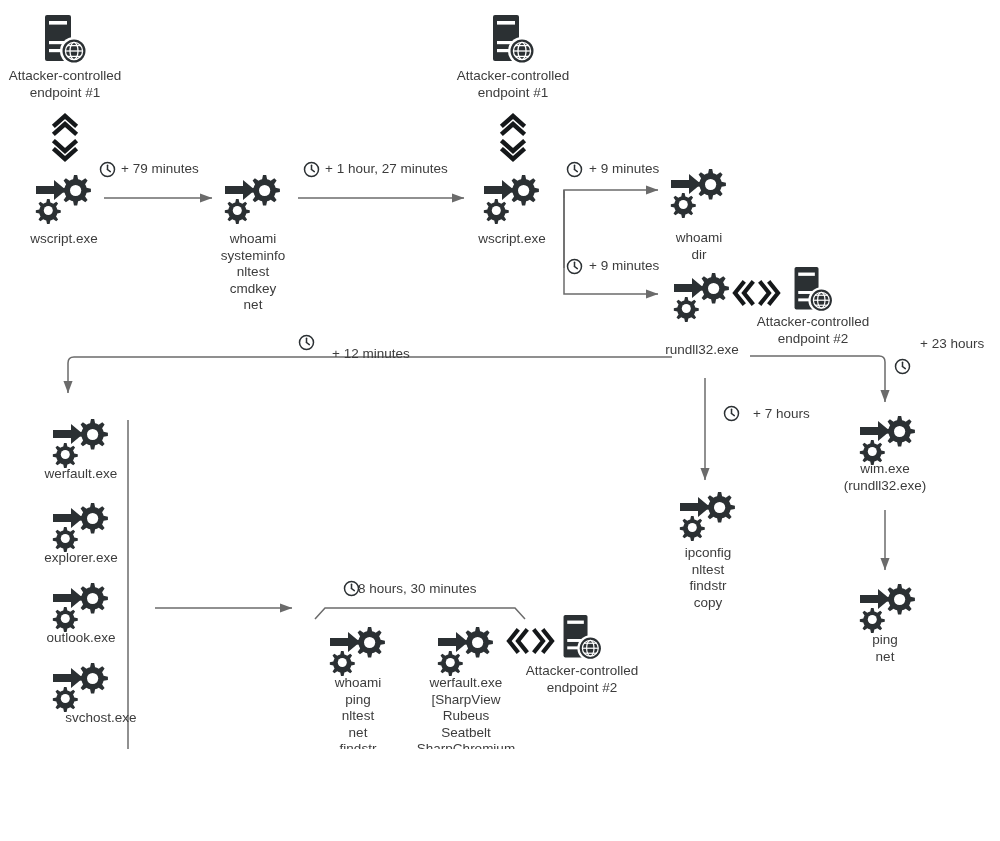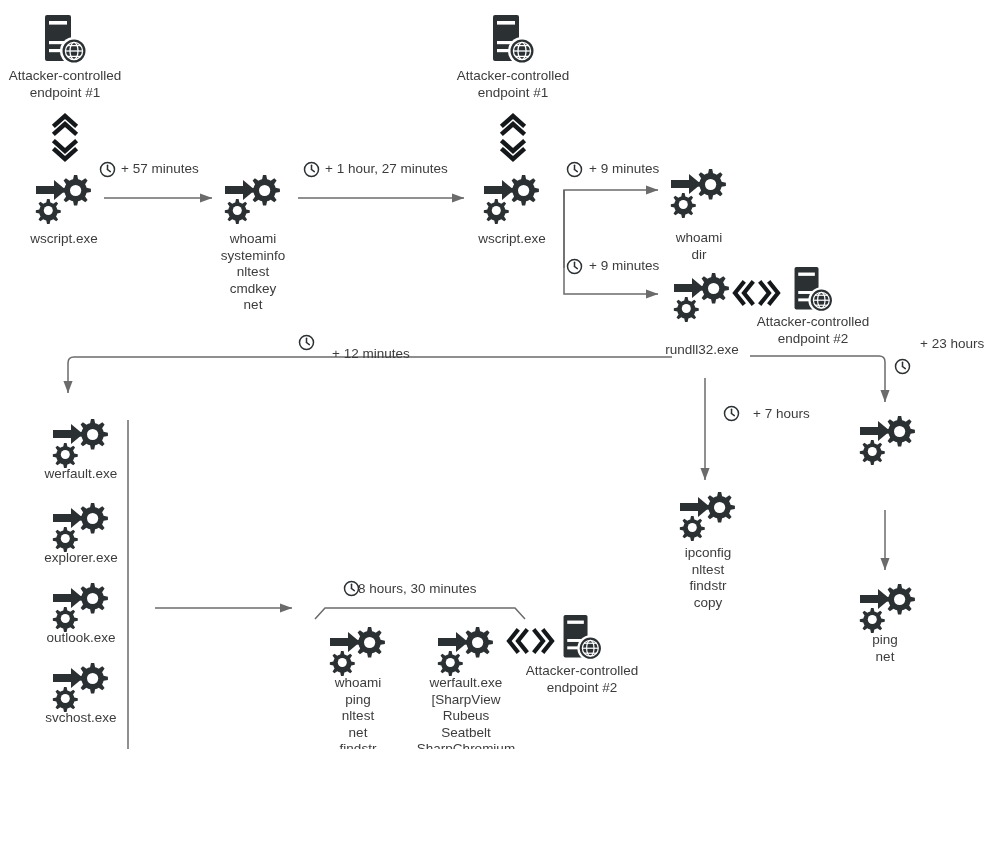--- a/index.html
+++ b/index.html
@@ -116,21 +116,21 @@
   </div>
   <div class="lbl" style="left:-16px;top:231px;width:160px;">wscript.exe</div>
 
   <div class="iconwrap" style="left:99px;top:161px;">
     <svg width="17" height="17" viewBox="0 0 17 17">
       <circle cx="8.5" cy="8.5" r="7" fill="none" stroke="#2b3033" stroke-width="1.5"></circle>
       <line x1="8.5" y1="8.5" x2="8.5" y2="4.2" stroke="#2b3033" stroke-width="1.5" stroke-linecap="round"></line>
       <line x1="8.5" y1="8.5" x2="11.3" y2="10.6" stroke="#2b3033" stroke-width="1.5" stroke-linecap="round"></line>
     </svg>
   </div>
-  <div class="timelbl" style="left:121px;top:161px;">+ 57 minutes</div>
+  <div class="timelbl" style="left:121px;top:161px;">+ 79 minutes</div>
 
   <div class="iconwrap" style="left:223px;top:172px;">
     <svg width="60" height="52" viewBox="0 0 60 52">
       <g fill="#2b3033">
         <path d="M2,14 h18 v-6 l12,10 -12,10 v-6 h-18 z"></path>
         <path d="M40,3 l3.2,0 0.9,4.3 a11,11 0 0 1 3.6,1.5 l3.6,-2.5 2.3,2.3 -2.5,3.6 a11,11 0 0 1 1.5,3.6 l4.3,0.9 0,3.2 -4.3,0.9 a11,11 0 0 1 -1.5,3.6 l2.5,3.6 -2.3,2.3 -3.6,-2.5 a11,11 0 0 1 -3.6,1.5 l-0.9,4.3 -3.2,0 -0.9,-4.3 a11,11 0 0 1 -3.6,-1.5 l-3.6,2.5 -2.3,-2.3 2.5,-3.6 a11,11 0 0 1 -1.5,-3.6 l-4.3,-0.9 0,-3.2 4.3,-0.9 a11,11 0 0 1 1.5,-3.6 l-2.5,-3.6 2.3,-2.3 3.6,2.5 a11,11 0 0 1 3.6,-1.5 z"></path>
         <circle cx="41.6" cy="18.5" r="5.6" fill="#ffffff"></circle>
         <path d="M13,27 l2.6,0 0.75,3.5 a9,9 0 0 1 2.95,1.22 l2.95,-2.05 1.85,1.85 -2.05,2.95 a9,9 0 0 1 1.22,2.95 l3.5,0.75 0,2.6 -3.5,0.75 a9,9 0 0 1 -1.22,2.95 l2.05,2.95 -1.85,1.85 -2.95,-2.05 a9,9 0 0 1 -2.95,1.22 l-0.75,3.5 -2.6,0 -0.75,-3.5 a9,9 0 0 1 -2.95,-1.22 l-2.95,2.05 -1.85,-1.85 2.05,-2.95 a9,9 0 0 1 -1.22,-2.95 l-3.5,-0.75 0,-2.6 3.5,-0.75 a9,9 0 0 1 1.22,-2.95 l-2.05,-2.95 1.85,-1.85 2.95,2.05 a9,9 0 0 1 2.95,-1.22 z"></path>
         <circle cx="14.3" cy="38.5" r="4.5" fill="#ffffff"></circle>
       </g>
@@ -341,21 +341,21 @@
     <svg width="60" height="52" viewBox="0 0 60 52">
       <g fill="#2b3033">
         <path d="M2,14 h18 v-6 l12,10 -12,10 v-6 h-18 z"></path>
         <path d="M40,3 l3.2,0 0.9,4.3 a11,11 0 0 1 3.6,1.5 l3.6,-2.5 2.3,2.3 -2.5,3.6 a11,11 0 0 1 1.5,3.6 l4.3,0.9 0,3.2 -4.3,0.9 a11,11 0 0 1 -1.5,3.6 l2.5,3.6 -2.3,2.3 -3.6,-2.5 a11,11 0 0 1 -3.6,1.5 l-0.9,4.3 -3.2,0 -0.9,-4.3 a11,11 0 0 1 -3.6,-1.5 l-3.6,2.5 -2.3,-2.3 2.5,-3.6 a11,11 0 0 1 -1.5,-3.6 l-4.3,-0.9 0,-3.2 4.3,-0.9 a11,11 0 0 1 1.5,-3.6 l-2.5,-3.6 2.3,-2.3 3.6,2.5 a11,11 0 0 1 3.6,-1.5 z"></path>
         <circle cx="41.6" cy="18.5" r="5.6" fill="#ffffff"></circle>
         <path d="M13,27 l2.6,0 0.75,3.5 a9,9 0 0 1 2.95,1.22 l2.95,-2.05 1.85,1.85 -2.05,2.95 a9,9 0 0 1 1.22,2.95 l3.5,0.75 0,2.6 -3.5,0.75 a9,9 0 0 1 -1.22,2.95 l2.05,2.95 -1.85,1.85 -2.95,-2.05 a9,9 0 0 1 -2.95,1.22 l-0.75,3.5 -2.6,0 -0.75,-3.5 a9,9 0 0 1 -2.95,-1.22 l-2.95,2.05 -1.85,-1.85 2.05,-2.95 a9,9 0 0 1 -1.22,-2.95 l-3.5,-0.75 0,-2.6 3.5,-0.75 a9,9 0 0 1 1.22,-2.95 l-2.05,-2.95 1.85,-1.85 2.95,2.05 a9,9 0 0 1 2.95,-1.22 z"></path>
         <circle cx="14.3" cy="38.5" r="4.5" fill="#ffffff"></circle>
       </g>
     </svg>
   </div>
-  <div class="lbl" style="left:1px;top:710px;width:160px;">svchost.exe</div>
+  <div class="lbl" style="left:1px;top:710px;width:160px;padding-left:20px;">svchost.exe</div>
 
   <div class="iconwrap" style="left:51px;top:753px;">
     <svg width="60" height="52" viewBox="0 0 60 52">
       <g fill="#2b3033">
         <path d="M2,14 h18 v-6 l12,10 -12,10 v-6 h-18 z"></path>
         <path d="M40,3 l3.2,0 0.9,4.3 a11,11 0 0 1 3.6,1.5 l3.6,-2.5 2.3,2.3 -2.5,3.6 a11,11 0 0 1 1.5,3.6 l4.3,0.9 0,3.2 -4.3,0.9 a11,11 0 0 1 -1.5,3.6 l2.5,3.6 -2.3,2.3 -3.6,-2.5 a11,11 0 0 1 -3.6,1.5 l-0.9,4.3 -3.2,0 -0.9,-4.3 a11,11 0 0 1 -3.6,-1.5 l-3.6,2.5 -2.3,-2.3 2.5,-3.6 a11,11 0 0 1 -1.5,-3.6 l-4.3,-0.9 0,-3.2 4.3,-0.9 a11,11 0 0 1 1.5,-3.6 l-2.5,-3.6 2.3,-2.3 3.6,2.5 a11,11 0 0 1 3.6,-1.5 z"></path>
         <circle cx="41.6" cy="18.5" r="5.6" fill="#ffffff"></circle>
         <path d="M13,27 l2.6,0 0.75,3.5 a9,9 0 0 1 2.95,1.22 l2.95,-2.05 1.85,1.85 -2.05,2.95 a9,9 0 0 1 1.22,2.95 l3.5,0.75 0,2.6 -3.5,0.75 a9,9 0 0 1 -1.22,2.95 l2.05,2.95 -1.85,1.85 -2.95,-2.05 a9,9 0 0 1 -2.95,1.22 l-0.75,3.5 -2.6,0 -0.75,-3.5 a9,9 0 0 1 -2.95,-1.22 l-2.95,2.05 -1.85,-1.85 2.05,-2.95 a9,9 0 0 1 -1.22,-2.95 l-3.5,-0.75 0,-2.6 3.5,-0.75 a9,9 0 0 1 1.22,-2.95 l-2.05,-2.95 1.85,-1.85 2.95,2.05 a9,9 0 0 1 2.95,-1.22 z"></path>
         <circle cx="14.3" cy="38.5" r="4.5" fill="#ffffff"></circle>
       </g>
@@ -459,20 +459,22 @@
     <svg width="60" height="52" viewBox="0 0 60 52">
       <g fill="#2b3033">
         <path d="M2,14 h18 v-6 l12,10 -12,10 v-6 h-18 z"></path>
         <path d="M40,3 l3.2,0 0.9,4.3 a11,11 0 0 1 3.6,1.5 l3.6,-2.5 2.3,2.3 -2.5,3.6 a11,11 0 0 1 1.5,3.6 l4.3,0.9 0,3.2 -4.3,0.9 a11,11 0 0 1 -1.5,3.6 l2.5,3.6 -2.3,2.3 -3.6,-2.5 a11,11 0 0 1 -3.6,1.5 l-0.9,4.3 -3.2,0 -0.9,-4.3 a11,11 0 0 1 -3.6,-1.5 l-3.6,2.5 -2.3,-2.3 2.5,-3.6 a11,11 0 0 1 -1.5,-3.6 l-4.3,-0.9 0,-3.2 4.3,-0.9 a11,11 0 0 1 1.5,-3.6 l-2.5,-3.6 2.3,-2.3 3.6,2.5 a11,11 0 0 1 3.6,-1.5 z"></path>
         <circle cx="41.6" cy="18.5" r="5.6" fill="#ffffff"></circle>
         <path d="M13,27 l2.6,0 0.75,3.5 a9,9 0 0 1 2.95,1.22 l2.95,-2.05 1.85,1.85 -2.05,2.95 a9,9 0 0 1 1.22,2.95 l3.5,0.75 0,2.6 -3.5,0.75 a9,9 0 0 1 -1.22,2.95 l2.05,2.95 -1.85,1.85 -2.95,-2.05 a9,9 0 0 1 -2.95,1.22 l-0.75,3.5 -2.6,0 -0.75,-3.5 a9,9 0 0 1 -2.95,-1.22 l-2.95,2.05 -1.85,-1.85 2.05,-2.95 a9,9 0 0 1 -1.22,-2.95 l-3.5,-0.75 0,-2.6 3.5,-0.75 a9,9 0 0 1 1.22,-2.95 l-2.05,-2.95 1.85,-1.85 2.95,2.05 a9,9 0 0 1 2.95,-1.22 z"></path>
         <circle cx="14.3" cy="38.5" r="4.5" fill="#ffffff"></circle>
       </g>
     </svg>
   </div>
+  <div class="lbl" style="left:805px;top:461px;width:160px;">wim.exe
+(rundll32.exe)</div>
 
   <div class="iconwrap" style="left:858px;top:581px;">
     <svg width="60" height="52" viewBox="0 0 60 52">
       <g fill="#2b3033">
         <path d="M2,14 h18 v-6 l12,10 -12,10 v-6 h-18 z"></path>
         <path d="M40,3 l3.2,0 0.9,4.3 a11,11 0 0 1 3.6,1.5 l3.6,-2.5 2.3,2.3 -2.5,3.6 a11,11 0 0 1 1.5,3.6 l4.3,0.9 0,3.2 -4.3,0.9 a11,11 0 0 1 -1.5,3.6 l2.5,3.6 -2.3,2.3 -3.6,-2.5 a11,11 0 0 1 -3.6,1.5 l-0.9,4.3 -3.2,0 -0.9,-4.3 a11,11 0 0 1 -3.6,-1.5 l-3.6,2.5 -2.3,-2.3 2.5,-3.6 a11,11 0 0 1 -1.5,-3.6 l-4.3,-0.9 0,-3.2 4.3,-0.9 a11,11 0 0 1 1.5,-3.6 l-2.5,-3.6 2.3,-2.3 3.6,2.5 a11,11 0 0 1 3.6,-1.5 z"></path>
         <circle cx="41.6" cy="18.5" r="5.6" fill="#ffffff"></circle>
         <path d="M13,27 l2.6,0 0.75,3.5 a9,9 0 0 1 2.95,1.22 l2.95,-2.05 1.85,1.85 -2.05,2.95 a9,9 0 0 1 1.22,2.95 l3.5,0.75 0,2.6 -3.5,0.75 a9,9 0 0 1 -1.22,2.95 l2.05,2.95 -1.85,1.85 -2.95,-2.05 a9,9 0 0 1 -2.95,1.22 l-0.75,3.5 -2.6,0 -0.75,-3.5 a9,9 0 0 1 -2.95,-1.22 l-2.95,2.05 -1.85,-1.85 2.05,-2.95 a9,9 0 0 1 -1.22,-2.95 l-3.5,-0.75 0,-2.6 3.5,-0.75 a9,9 0 0 1 1.22,-2.95 l-2.05,-2.95 1.85,-1.85 2.95,2.05 a9,9 0 0 1 2.95,-1.22 z"></path>
         <circle cx="14.3" cy="38.5" r="4.5" fill="#ffffff"></circle>
       </g>

